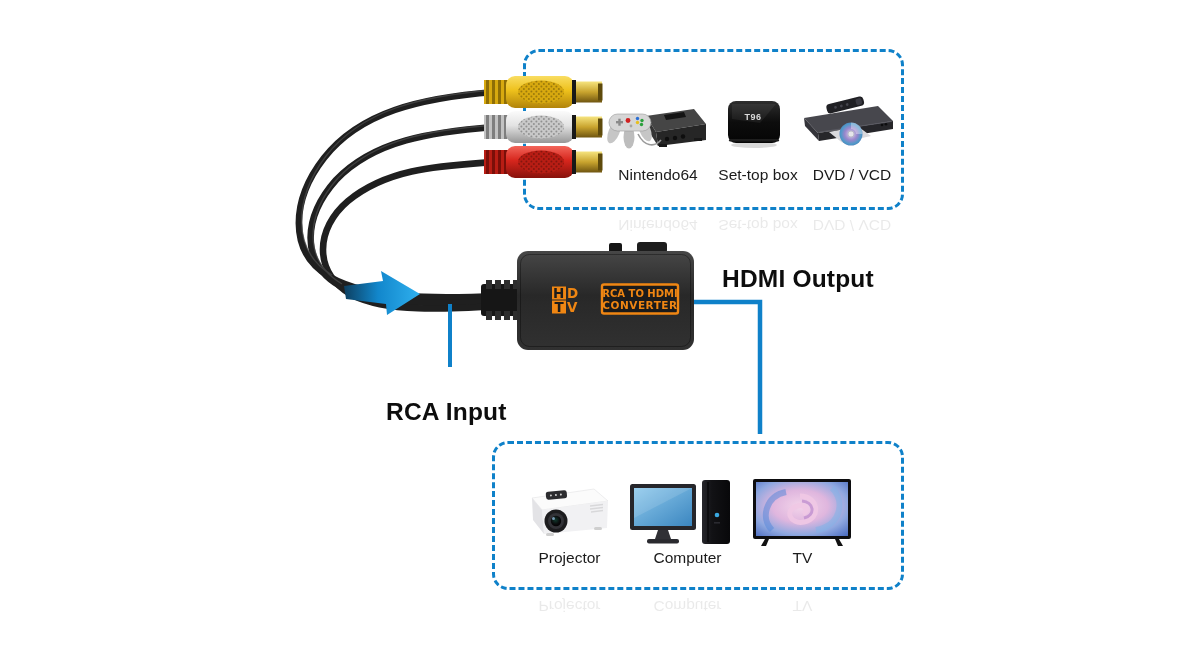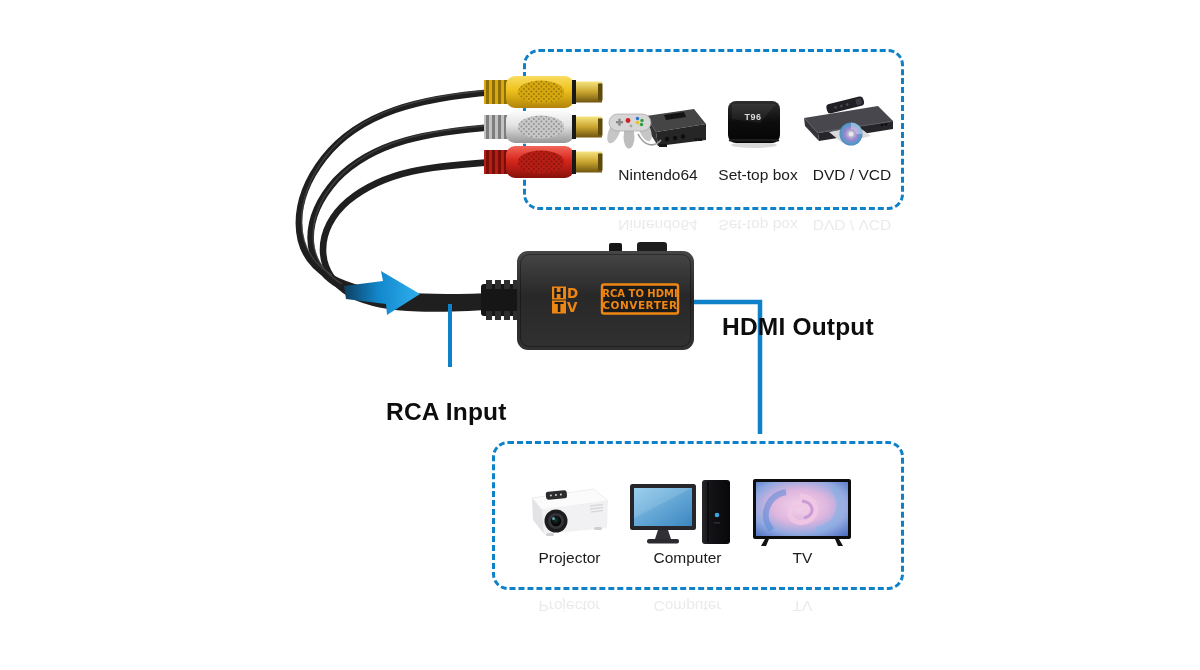--- a/index.html
+++ b/index.html
@@ -16,21 +16,21 @@
   #lbl-proj{left:507px;top:549px;width:125px;}
   #lbl-comp{left:630px;top:549px;width:115px;}
   #lbl-tv{left:760px;top:549px;width:85px;}
   #icon-n64{left:604px;top:100px;}
   #icon-stb{left:722px;top:92px;}
   #icon-dvd{left:798px;top:88px;}
   #icon-proj{left:516px;top:476px;}
   #icon-comp{left:630px;top:478px;}
   #icon-tv{left:752px;top:478px;}
   .callout-label{position:absolute;z-index:4;font-weight:bold;font-size:24.5px;color:#0d0d0d;letter-spacing:.2px;}
-  #hdmi-label{left:722px;top:265px;margin-top:48px;}
+  #hdmi-label{left:722px;top:265px;}
   #rca-label{left:386px;top:370px;margin-top:28px;}
   #scene{position:absolute;left:0;top:0;z-index:3;pointer-events:none;}
   .reflection{position:absolute;left:0;width:1200px;height:22px;z-index:0;transform:scaleY(-1);
               opacity:.11;color:#444;}
   .reflection span{position:absolute;font-size:15.5px;text-align:center;}
   #refl-top{top:212px;}
   #refl-bottom{top:593px;}
   #r-n64{left:583px;width:150px;} #r-stb{left:713px;width:90px;} #r-dvd{left:800px;width:104px;}
   #r-proj{left:507px;width:125px;} #r-comp{left:630px;width:115px;} #r-tv{left:760px;width:85px;}
 </style>

